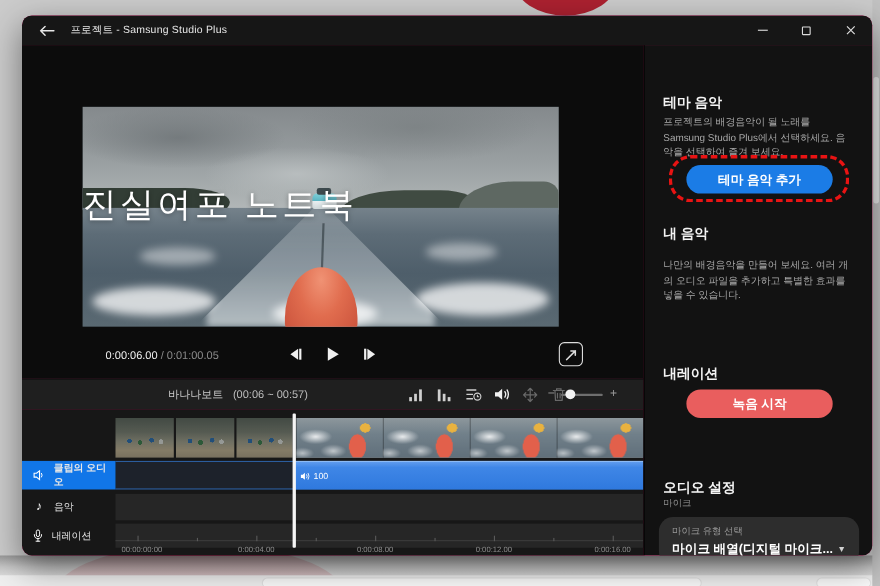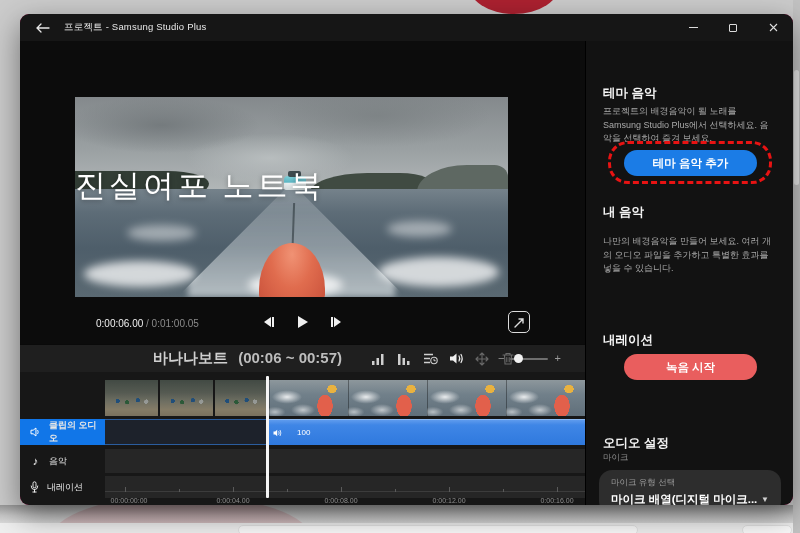--- a/index.html
+++ b/index.html
@@ -79,21 +79,21 @@
   .timecode { position:absolute; left:76px; top:15px; font-size:10px; color:#f0f0f0; }
   .timecode .sep, .timecode .total { color:#8b8b8b; }
   .transport { position:absolute; left:0; top:10px; width:100%; display:flex; justify-content:center; gap:16px; align-items:center; }
   .t-btn { width:18px; height:18px; display:flex; align-items:center; justify-content:center; }
   .fullscreen-btn { position:absolute; right:55px; top:8px; width:22px; height:22px;
     border:1.5px solid #dcdcdc; border-radius:5px; display:flex; align-items:center; justify-content:center; }
 
   
   .tl-toolbar { position:absolute; left:0; top:330px; width:565px; height:28px; background:#1f1f1f;
     border-top:1px solid #0a0a0a; display:flex; align-items:center; }
-  .clip-title { position:absolute; left:133px; font-size:15px; color:#cfcfcf;font-weight:bold; }
+  .clip-title { position:absolute; left:133px; font-size:10px; color:#cfcfcf; }
   .clip-title .range { color:#bdbdbd; margin-left:6px; }
   .tb-icons { position:absolute; left:350px; display:flex; align-items:center; gap:10px; }
   .tb-icon { width:16px; height:16px; display:flex; align-items:center; justify-content:center; }
   .tb-icon.dim { opacity:.42; }
   .zoomctl { position:absolute; left:478px; display:flex; align-items:center; gap:6px; color:#9a9a9a; }
   .zoomctl .sign { font-size:11px; line-height:1; }
   .zoom-track { position:relative; width:38px; height:2px; background:#6e6e6e; border-radius:1px; }
   .zoom-dot { position:absolute; left:4px; top:-3.5px; width:9px; height:9px; background:#f2f2f2; border-radius:50%; }
 
   
@@ -118,21 +118,21 @@
       radial-gradient(ellipse 14px 7px at 6px 32px, rgba(255,255,255,.55), rgba(255,255,255,0) 75%),
       linear-gradient(90deg, rgba(0,0,0,.35) 0 1px, rgba(0,0,0,0) 1px),
       linear-gradient(180deg,#8d979c 0%,#71808a 40%,#606f7a 100%);
     background-size:79px 36px; background-repeat:repeat-x; }
 
   .track-row { position:absolute; left:85px; width:480px; }
   .row-audio { top:47px; height:26px; background:#1d222b; border-top:1px solid #2b5d9e; border-bottom:1px solid #2b5d9e; }
   .row-audio-seg { position:absolute; left:162px; top:-1px; width:318px; height:26px;
     background:linear-gradient(180deg,#5f9bed 0%,#3f86e6 20%,#2f79de 100%);
     border-top:1px solid #8cbaf4; display:flex; align-items:center; }
-  .seg-label { display:flex; align-items:center; gap:15px; margin-left:6px; color:#fff; font-size:8px; }
+  .seg-label { display:flex; align-items:center; gap:3px; margin-left:6px; color:#fff; font-size:8px; }
   .row-music { top:77px; height:24px; background:#262626; }
   .row-narr { top:104px; height:22px; background:#262626; }
 
   .track-label { position:absolute; left:0; width:85px; display:flex; align-items:center; gap:8px;
     color:#e6e6e6; font-size:9px; padding-left:10px; }
   .tl-audio { top:47px; height:26px; background:#1176e8; font-weight:bold; }
   .tl-music { top:77px; height:24px; }
   .tl-narr { top:104px; height:22px; }
   .note-glyph { font-size:11px; color:#fff; width:11px; text-align:center; }
 

